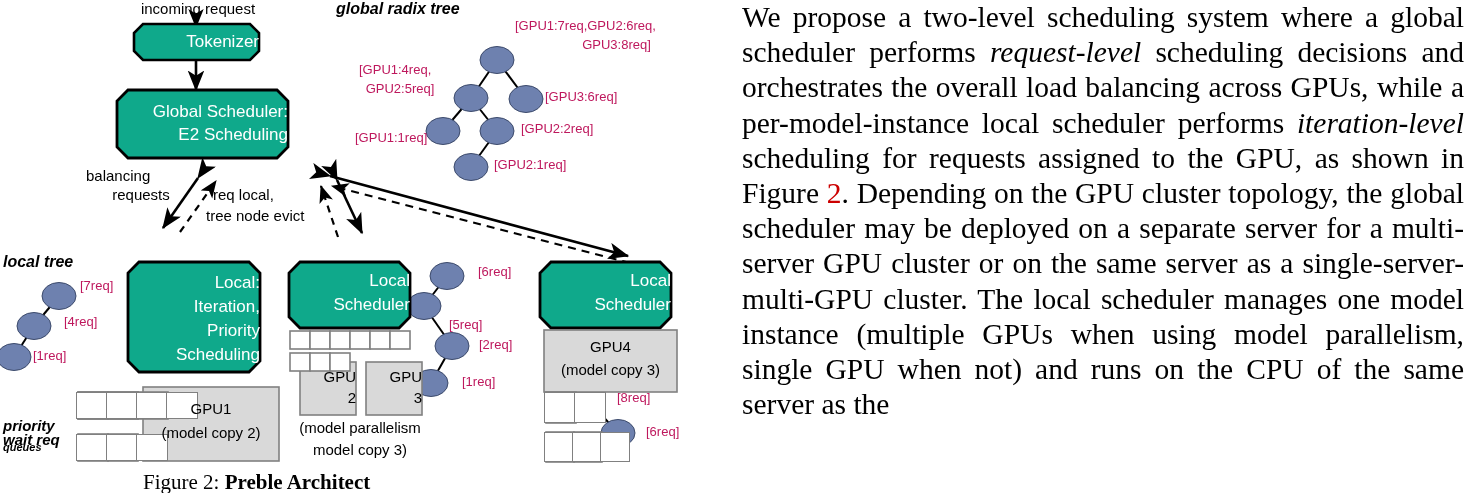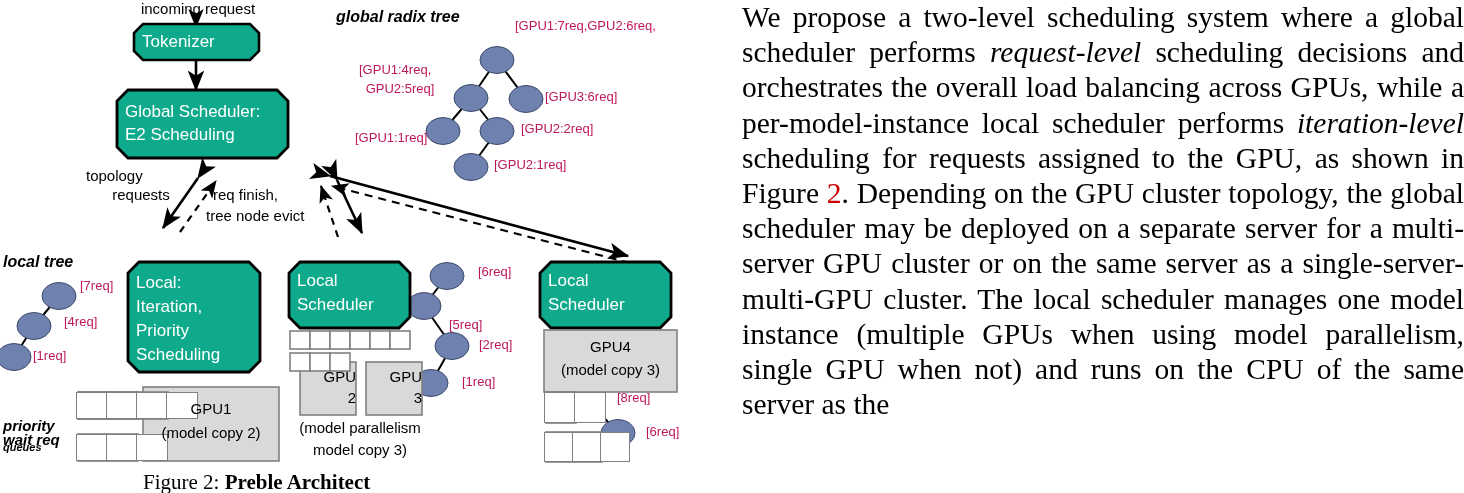--- a/index.html
+++ b/index.html
@@ -22,21 +22,21 @@
   .ital{
     position:absolute;font-family:"Liberation Sans",sans-serif;
     font-style:italic;font-weight:bold;font-size:16px;color:#000;white-space:nowrap;
   }
   .plain{
     position:absolute;font-family:"Liberation Sans",sans-serif;
     font-size:15px;color:#000;white-space:nowrap;line-height:17px;text-align:center;
   }
   .teal-txt{
     position:absolute;color:#ffffff;font-size:17px;font-family:"Liberation Sans",sans-serif;
-    text-align:left;line-height:21px;width:100%;left:8px;
+    text-align:right;line-height:21px;width:100%;left:0;
   }
   .grey-txt{
     position:absolute;color:#000;font-size:15px;font-family:"Liberation Sans",sans-serif;
     text-align:center;line-height:18px;width:100%;left:0;
   }
   .gpu-sm-txt{
     position:absolute;color:#000;font-size:15px;font-family:"Liberation Sans",sans-serif;
     text-align:right;line-height:17px;width:100%;left:0;
   }
   .caption{
@@ -241,29 +241,30 @@
 
     <div style="position:absolute;left:134px;top:31px;width:125px;">
       <div class="teal-txt" style="top:0;">Tokenizer</div>
     </div>
 
     <div style="position:absolute;left:117px;top:101px;width:171px;">
       <div class="teal-txt" style="top:0;">Global Scheduler:</div>
       <div class="teal-txt" style="top:23px;">E2 Scheduling</div>
     </div>
 
-    <div class="plain" style="left:86px;top:167px;width:110px;text-align:left;">topology</div>
+    <div class="plain" style="left:86px;top:167px;width:110px;text-align:left;">balancing</div>
     <div class="plain" style="left:86px;top:186px;width:110px;text-align:center;">requests</div>
 
-    <div class="plain" style="left:213px;top:186px;text-align:left;">req finish,</div>
+    <div class="plain" style="left:213px;top:186px;text-align:left;">req local,</div>
     <div class="plain" style="left:206px;top:207px;text-align:left;">tree node evict</div>
 
-    <div class="ital" style="left:336px;top:8px;">global radix tree</div>
+    <div class="ital" style="left:336px;top:0;">global radix tree</div>
 
     <div class="node-lbl" style="left:515px;top:18px;">[GPU1:7req,GPU2:6req,</div>
+    <div class="node-lbl ctr" style="left:515px;top:37px;width:203px;">GPU3:8req]</div>
 
     <div class="node-lbl" style="left:359px;top:62px;">[GPU1:4req,</div>
     <div class="node-lbl ctr" style="left:350px;top:81px;width:100px;">GPU2:5req]</div>
 
     <div class="node-lbl" style="left:545px;top:89px;">[GPU3:6req]</div>
     <div class="node-lbl" style="left:355px;top:130px;">[GPU1:1req]</div>
     <div class="node-lbl" style="left:521px;top:121px;">[GPU2:2req]</div>
     <div class="node-lbl" style="left:494px;top:157px;">[GPU2:1req]</div>
 
     <div class="ital" style="left:3px;top:253px;">local tree</div>

